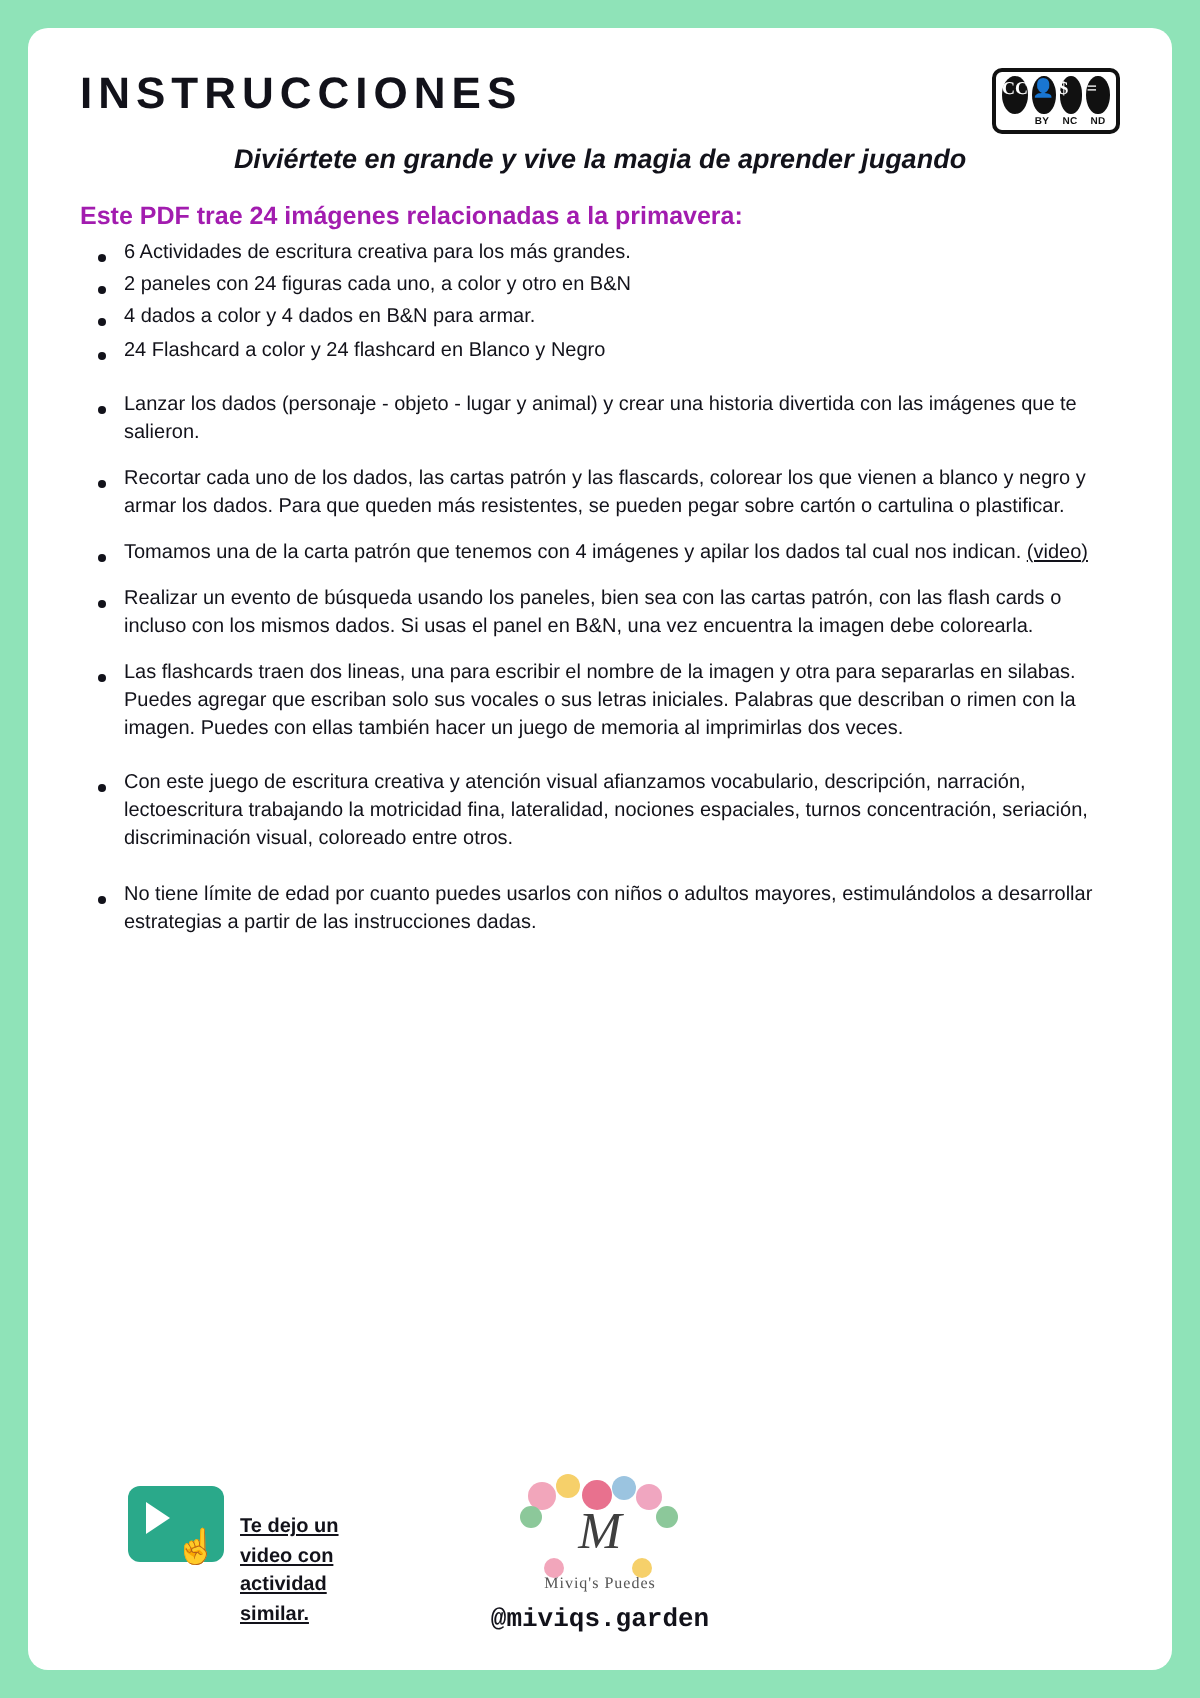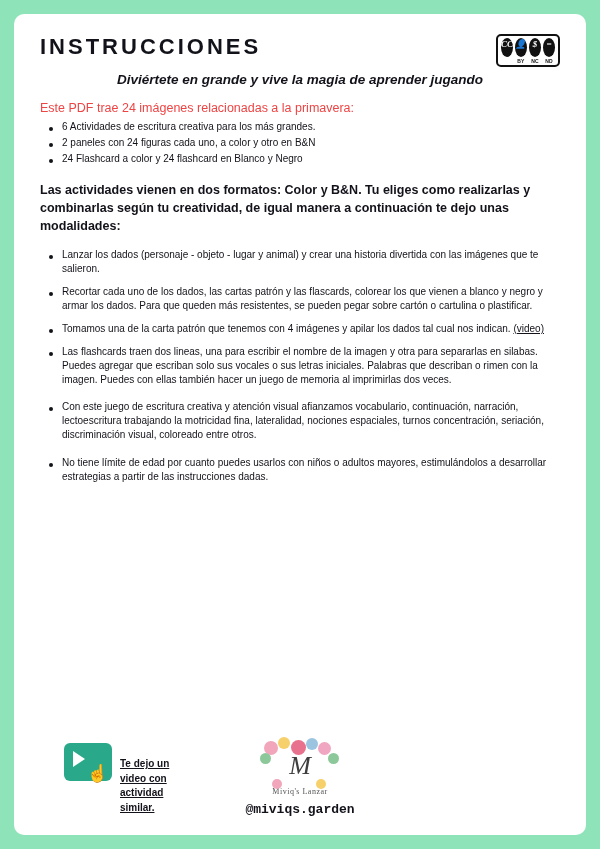--- a/index.html
+++ b/index.html
@@ -55,24 +55,23 @@
     justify-content: center;
   }
   .cc-circle {
     width: 13px;
     height: 19px;
     border-radius: 50%;
     background: #111;
     color: #fff;
     font-size: 9px;
     line-height: 13px;
-    text-align: center;
+    text-align: left;
     font-weight: bold;
     font-family: "Liberation Serif", serif;
-    font-style: italic;
   }
   .cc-labels {
     display: flex;
     gap: 2px;
     justify-content: center;
     font-size: 5px;
     font-weight: bold;
     color: #111;
     margin-top: 1px;
     letter-spacing: 0.2px;
@@ -84,22 +83,22 @@
   .subtitle {
     text-align: center;
     font-size: 13.5px;
     font-weight: bold;
     color: #12121a;
     margin: 4px 0 14px 0;
     font-style: italic;
   }
   .lead {
     font-size: 12.5px;
-    font-weight: normal;
-    color: #ef4444;
+    font-weight: bold;
+    color: #a21caf;
     margin: 0 0 5px 0;
   }
   ul {
     margin: 0 0 0 0;
     padding-left: 22px;
     list-style: none;
   }
   li {
     position: relative;
     font-size: 10px;
@@ -259,34 +258,35 @@
     </div>
   </div>
 
   <div class="subtitle">Diviértete en grande y vive la magia de aprender jugando</div>
 
   <div class="lead">Este PDF trae 24 imágenes relacionadas a la primavera:</div>
 
   <ul>
     <li>6 Actividades de escritura creativa para los más grandes.</li>
     <li>2 paneles con 24 figuras cada uno, a color y otro en B&amp;N</li>
+    <li>4 dados a color y 4 dados en B&amp;N para armar.</li>
     <li>24 Flashcard a color y 24 flashcard en Blanco y Negro</li>
   </ul>
 
-  <p class="para">Las actividades vienen en dos formatos: Color y B&amp;N. Tu eliges como realizarlas y combinarlas según tu creatividad, de igual manera a continuación te dejo unas modalidades:</p>
 
   <ul class="modes">
     <li>Lanzar los dados (personaje - objeto - lugar y animal) y crear una historia divertida con las imágenes que te salieron.</li>
     <li>Recortar cada uno de los dados, las cartas patrón y las flascards, colorear los que vienen a blanco y negro y armar los dados.  Para que queden más resistentes, se pueden pegar sobre cartón o cartulina o plastificar.</li>
     <li><span>Tomamos una de la carta patrón que tenemos con 4 imágenes y apilar los dados tal cual nos indican. </span><span class="link">(video)</span></li>
+    <li>Realizar un evento de búsqueda usando los paneles, bien sea con las cartas patrón, con las flash cards o incluso con los mismos dados. Si usas el panel en B&amp;N, una vez encuentra la imagen debe colorearla.</li>
     <li>Las flashcards traen dos lineas, una para escribir el nombre de la imagen y otra para separarlas en silabas. Puedes agregar que escriban solo sus vocales o sus letras iniciales. Palabras que describan o rimen con la imagen. Puedes con ellas también hacer un juego de memoria al imprimirlas dos veces.</li>
   </ul>
 
   <ul class="benefits">
-    <li>Con este juego de escritura creativa y atención visual afianzamos vocabulario, continuación, narración, lectoescritura trabajando la motricidad fina, lateralidad, nociones espaciales, turnos concentración, seriación, discriminación visual, coloreado entre otros.</li>
+    <li>Con este juego de escritura creativa y atención visual afianzamos vocabulario, descripción, narración, lectoescritura trabajando la motricidad fina, lateralidad, nociones espaciales, turnos concentración, seriación, discriminación visual, coloreado entre otros.</li>
     <li>No tiene límite de edad por cuanto puedes usarlos con niños o adultos mayores, estimulándolos a desarrollar estrategias a partir de las instrucciones dadas.</li>
   </ul>
 
   <div class="footer">
 
     <div class="video-block">
       <div class="video-icon">
         <span class="play"></span>
         <span class="cursor">☝</span>
       </div>
@@ -299,19 +299,19 @@
         <span class="flower" style="left:20px; top:-2px; width:12px; height:12px; background:#f6d06a;"></span>
         <span class="flower" style="left:33px; top:1px; width:15px; height:15px; background:#e8718e;"></span>
         <span class="flower" style="left:48px; top:-1px; width:12px; height:12px; background:#9bc4e0;"></span>
         <span class="flower" style="left:60px; top:3px; width:13px; height:13px; background:#f0a6c0;"></span>
         <span class="flower" style="left:2px; top:14px; width:11px; height:11px; background:#8cc89a;"></span>
         <span class="flower" style="left:70px; top:14px; width:11px; height:11px; background:#8cc89a;"></span>
         <div class="brand-letter">M</div>
         <div class="flower" style="left:14px; top:40px; width:10px; height:10px; background:#f2a6bb;"></div>
         <div class="flower" style="left:58px; top:40px; width:10px; height:10px; background:#f6d06a;"></div>
       </div>
-      <div class="brand-name">Miviq's Lanzar</div>
+      <div class="brand-name">Miviq's Puedes</div>
       <div class="handle">@miviqs.garden</div>
     </div>
 
   </div>
 
 </div>
 
 </body></html>

